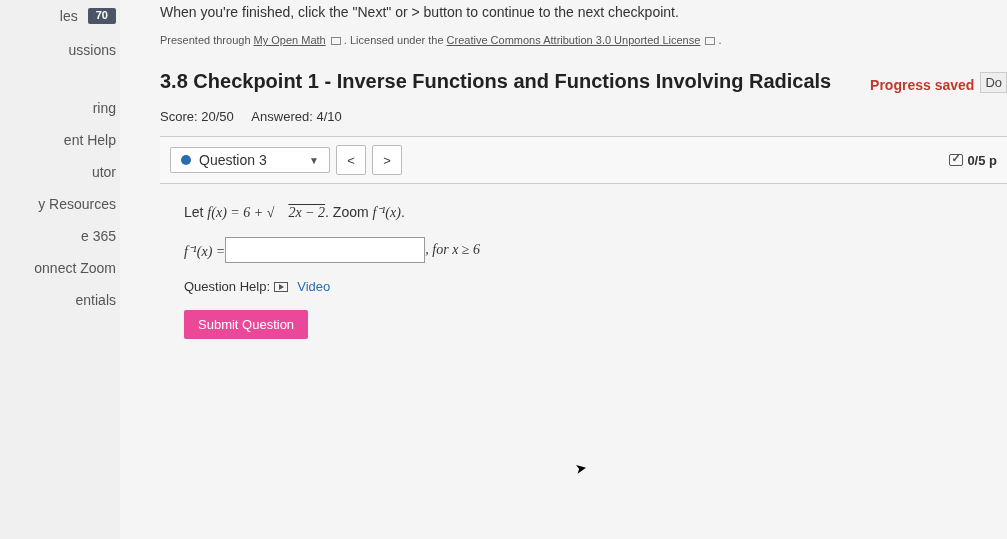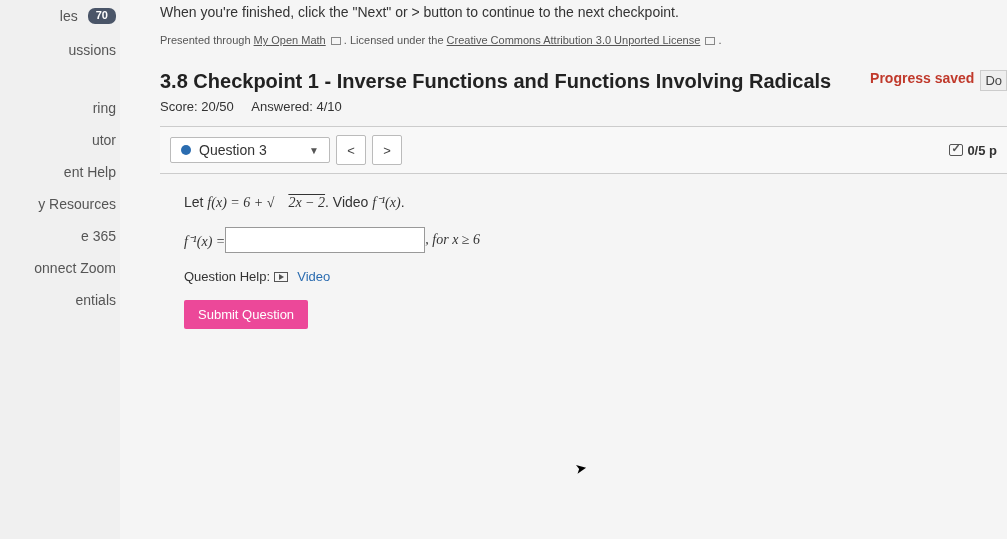--- a/index.html
+++ b/index.html
@@ -25,21 +25,21 @@
       cursor: pointer;
     }
     .sidebar-badge-row {
       display: flex;
       justify-content: flex-end;
       padding: 4px 4px 10px 0;
     }
     .badge {
       background: #4a5568;
       color: #fff;
-      border-radius: 7px;
+      border-radius: 2px;
       padding: 1px 8px;
       font-size: 11px;
       font-weight: 600;
     }
     .main {
       flex: 1;
       background: #f5f5f5;
       padding: 4px 0 0 40px;
       position: relative;
     }
@@ -57,22 +57,22 @@
     .ext-icon {
       display: inline-block;
       width: 10px; height: 8px;
       border: 1px solid #888;
       margin-left: 2px;
       position: relative;
       top: 1px;
     }
     .title-row {
       display: flex;
-      align-items: flex-start;
-      margin-bottom: 6px;
+      align-items: flex-end;
+      margin-bottom: 16px;
     }
     .checkpoint-title {
       font-size: 20px;
       font-weight: 700;
       color: #222;
       flex: 1;
     }
     .progress-saved {
       color: #c0392b;
       font-weight: 600;
@@ -220,22 +220,22 @@
 <body>
 
 <div class="sidebar">
   <div class="sidebar-badge-row">
     <span class="sidebar-item" style="padding:0 10px 0 0;">les</span>
     <span class="badge">70</span>
   </div>
   <div class="sidebar-item">ussions</div>
   <div style="height:26px"></div>
   <div class="sidebar-item">ring</div>
+  <div class="sidebar-item">ent Help</div>
   <div class="sidebar-item">utor</div>
-  <div class="sidebar-item">ent Help</div>
   <div class="sidebar-item">y Resources</div>
   <div class="sidebar-item">e 365</div>
   <div class="sidebar-item">onnect Zoom</div>
   <div class="sidebar-item">entials</div>
 </div>
 
 <div class="main">
   <div class="instruction">When you're finished, click the "Next" or &gt; button to continue to the next checkpoint.</div>
 
   <div class="present-line">
@@ -268,21 +268,21 @@
     <button class="nav-btn">&gt;</button>
     <div class="points">
       <span class="check-icon"></span>
       <span>0/5 p</span>
     </div>
   </div>
 
   <div class="question-body">
     <div class="math-line">
       <span>Let </span>
-      <span class="italic">f(x) = 6 + </span><span class="italic">√<span class="sqrt">2x − 2</span></span><span>. Video </span><span class="italic">f⁻¹(x)</span><span>.</span>
+      <span class="italic">f(x) = 6 + </span><span class="italic">√<span class="sqrt">2x − 2</span></span><span>. Zoom </span><span class="italic">f⁻¹(x)</span><span>.</span>
     </div>
 
     <div class="answer-row">
       <span class="italic">f⁻¹(x) =</span>
       <input class="ans-input" type="text" value="" style="">
       <span class="italic">, for x ≥ 6</span>
     </div>
 
     <div class="help-row">
       <span>Question Help:</span>

